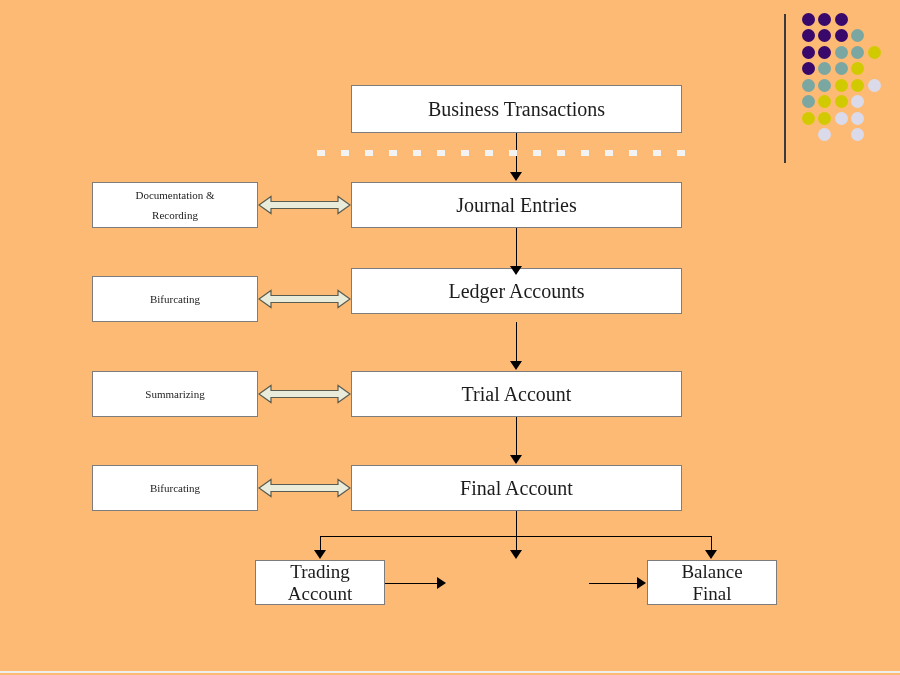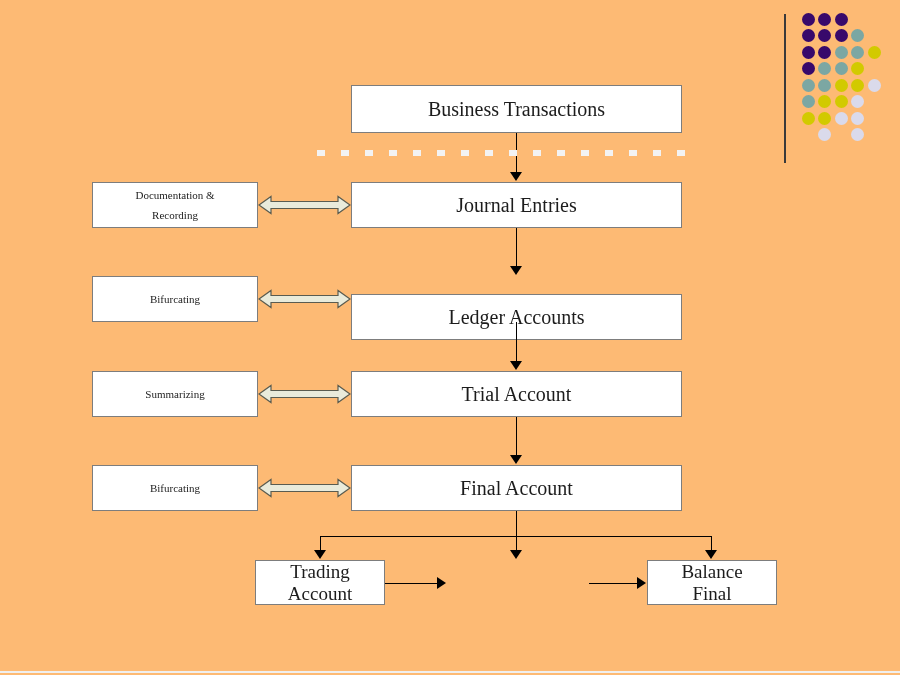--- a/index.html
+++ b/index.html
@@ -35,21 +35,21 @@
 </head>
 <body>
 
 <div id="stage">
     <div class="box main-box" style="left: 351px; top: 85px; width: 331px; height: 48px;">
       <span class="label">Business Transactions</span>
     </div>
     <div class="box main-box" style="left: 351px; top: 182px; width: 331px; height: 46px; text-align: center;">
       <span class="label">Journal Entries</span>
     </div>
-    <div class="box main-box" style="left: 351px; top: 294px; width: 331px; height: 46px;">
+    <div class="box main-box" style="left: 351px; top: 268px; width: 331px; height: 46px;">
       <span class="label">Ledger Accounts</span>
     </div>
     <div class="box main-box" style="left: 351px; top: 371px; width: 331px; height: 46px;">
       <span class="label">Trial Account</span>
     </div>
     <div class="box main-box" style="left: 351px; top: 465px; width: 331px; height: 46px;">
       <span class="label">Final Account</span>
     </div>
     <div class="box side-box" style="left: 92px; top: 182px; width: 166px; height: 46px;">
       <span class="label">Documentation &amp;

